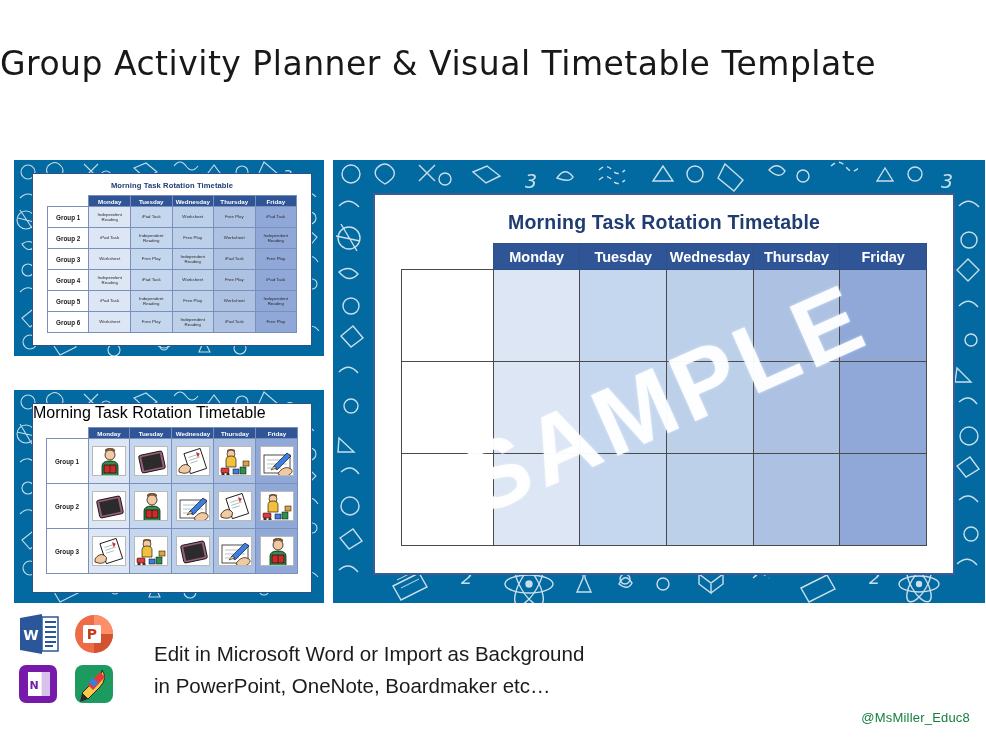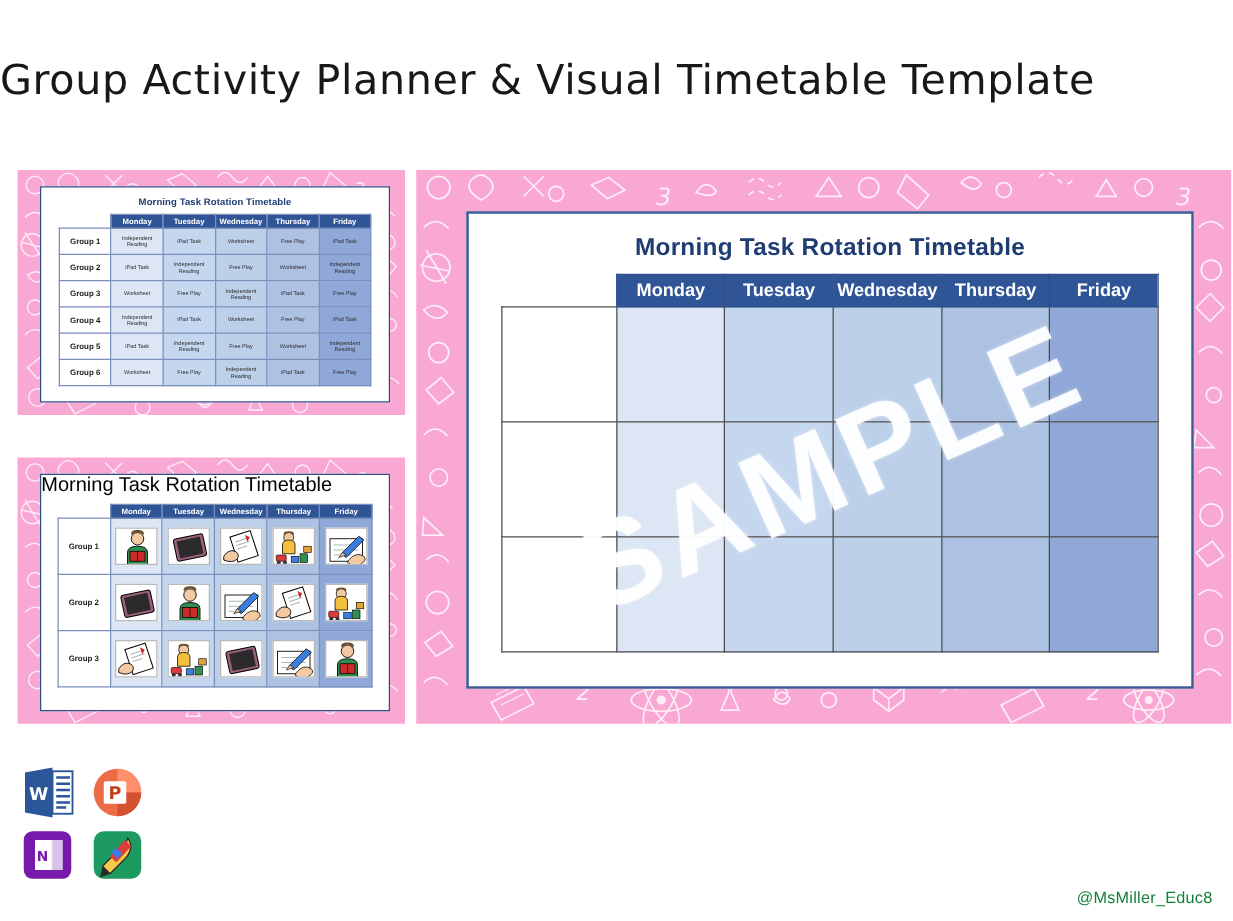--- a/index.html
+++ b/index.html
@@ -25,22 +25,23 @@
     font-size: 33px;
     font-weight: 400;
     letter-spacing: 0.5px;
     color: #181818;
     white-space: nowrap;
   }
 
   
   .doodle-bg {
     position: absolute;
-    background-color: #f9a8d4;
+    background-color: #0369a1;
     overflow: hidden;
+    margin-top: 24px;
   }
   .doodle-bg .doodle-layer {
     position: absolute;
     inset: 0;
     opacity: 0.85;
   }
 
   
   #thumb-text {
     left: 14px;
@@ -787,15 +788,19 @@
         <rect x="3" y="3" width="38" height="38" rx="8" fill="#1d9a5f"></rect>
         <path d="M30 8 q6 8 -2 17 l-12 12 l-6 -6 l12 -12 q9 -8 8 -11z" fill="#f7c948" stroke="#2a2a2a" stroke-width="1"></path>
         <path d="M28 10 l-12 13 l5 5 l12 -13z" fill="#e03b3b"></path>
         <path d="M10 31 l6 6 l-8 3z" fill="#2a2a2a"></path>
         <path d="M17 20 l4 -4 l5 5 l-4 4z" fill="#3b7de0"></path>
       </svg>
     </div>
 
   </div>
 
+  <div class="footer-text">
+    <div>Edit in Microsoft Word or Import as Background</div>
+    <div>in PowerPoint, OneNote, Boardmaker etc…</div>
+  </div>
 </div>
 
 <div id="handle">@MsMiller_Educ8</div>
 
 </body></html>

